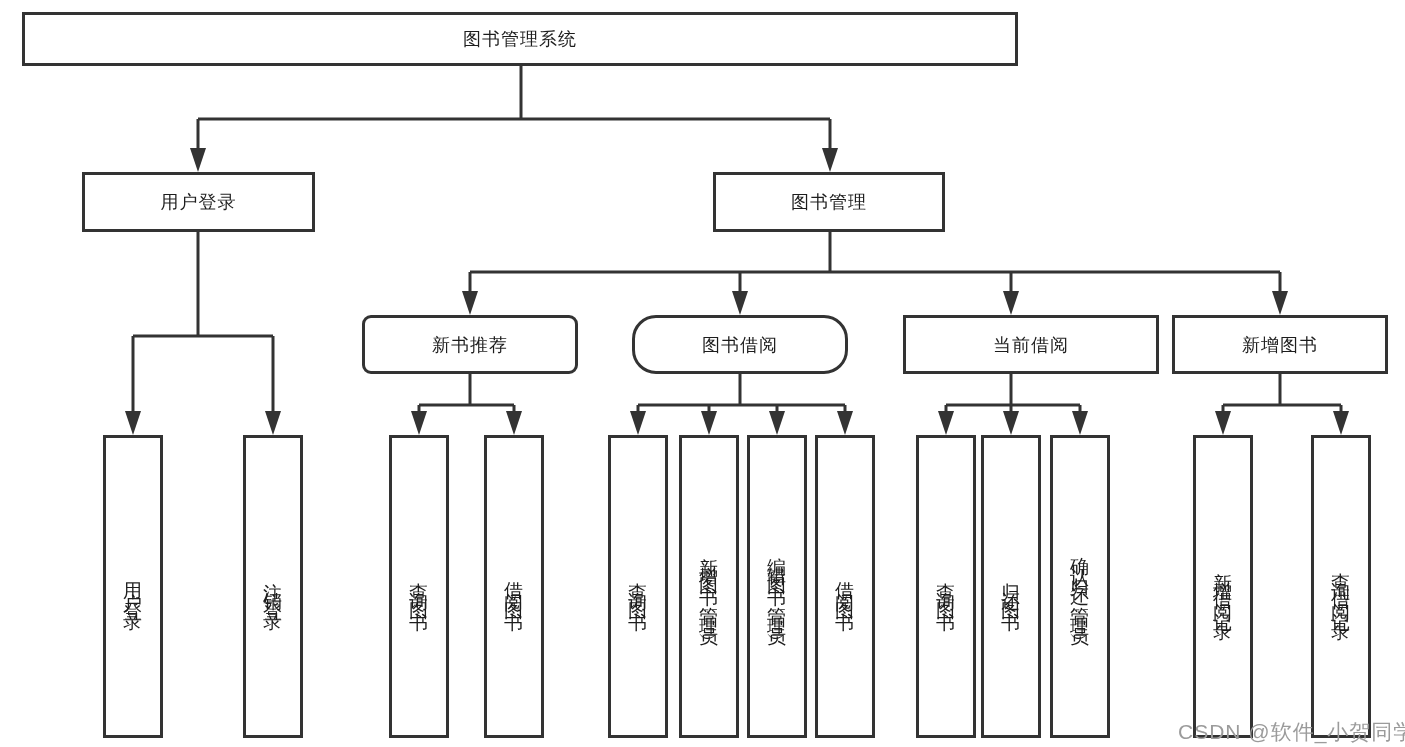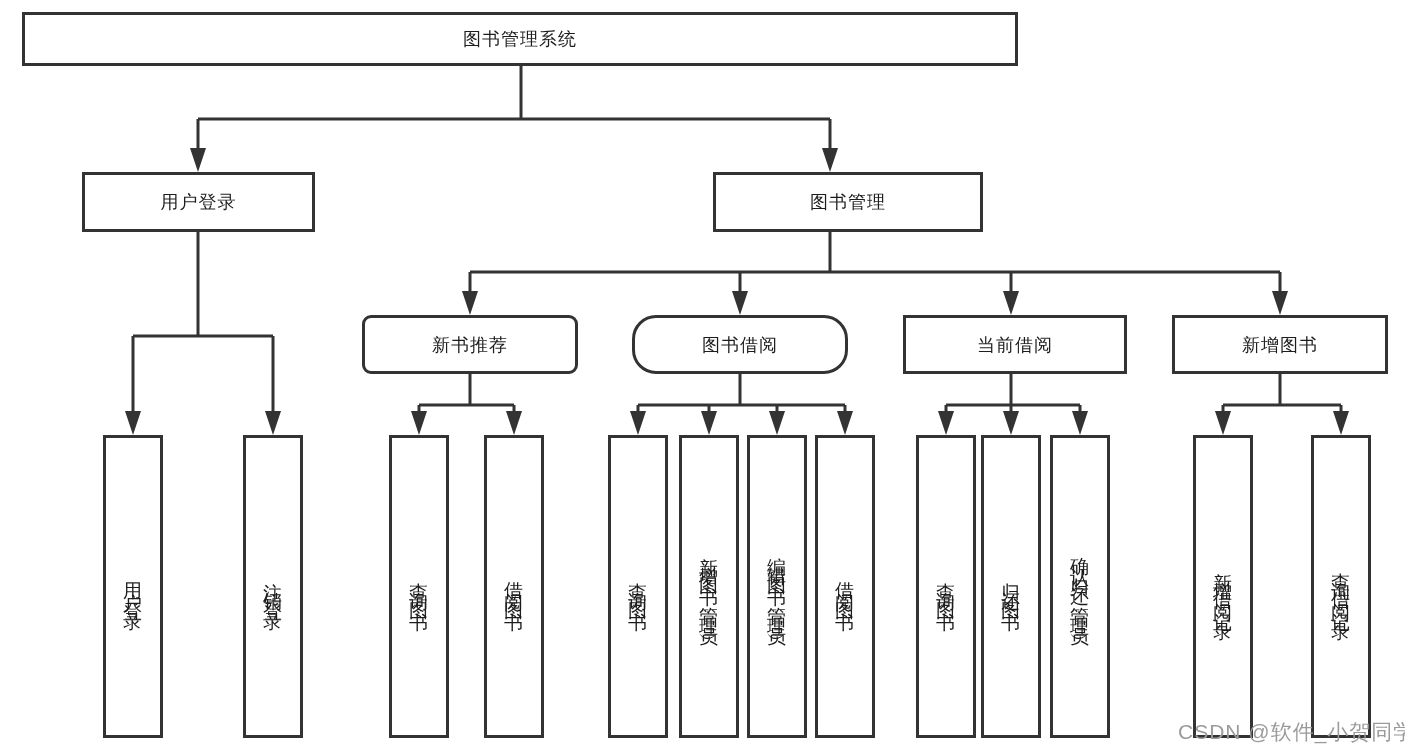--- a/index.html
+++ b/index.html
@@ -127,25 +127,25 @@
       <polygon points="1003,411 1019,411 1011,435"></polygon>
       <polygon points="1072,411 1088,411 1080,435"></polygon>
       <polygon points="1215,411 1231,411 1223,435"></polygon>
       <polygon points="1333,411 1349,411 1341,435"></polygon>
     </g>
   </svg>
 
   <div class="node h-node" style="left:22px; top:12px; width:996px; height:54px;">图书管理系统</div>
 
   <div class="node h-node" style="left:82px; top:172px; width:233px; height:60px;">用户登录</div>
-  <div class="node h-node" style="left:713px; top:172px; width:270px; height:60px;">图书管理</div>
+  <div class="node h-node" style="left:713px; top:172px; width:232px; height:60px;">图书管理</div>
 
   <div class="node h-node" style="left:362px; top:315px; width:216px; height:59px;border-radius:9px;">新书推荐</div>
   <div class="node h-node" style="left:632px; top:315px; width:216px; height:59px;border-radius:24px;">图书借阅</div>
-  <div class="node h-node" style="left:903px; top:315px; width:224px; height:59px;">当前借阅</div>
+  <div class="node h-node" style="left:903px; top:315px; width:256px; height:59px;">当前借阅</div>
   <div class="node h-node" style="left:1172px; top:315px; width:216px; height:59px;">新增图书</div>
 
   <div class="node v-node" style="left:103px; top:435px; width:60px; height:303px;">用户登录</div>
   <div class="node v-node" style="left:243px; top:435px; width:60px; height:303px;">注销登录</div>
 
   <div class="node v-node" style="left:389px; top:435px; width:60px; height:303px;">查询图书</div>
   <div class="node v-node" style="left:484px; top:435px; width:60px; height:303px;">借阅图书</div>
 
   <div class="node v-node" style="left:608px; top:435px; width:60px; height:303px;">查询图书</div>
   <div class="node v-node" style="left:679px; top:435px; width:60px; height:303px;">新增图书（管理员）</div>

